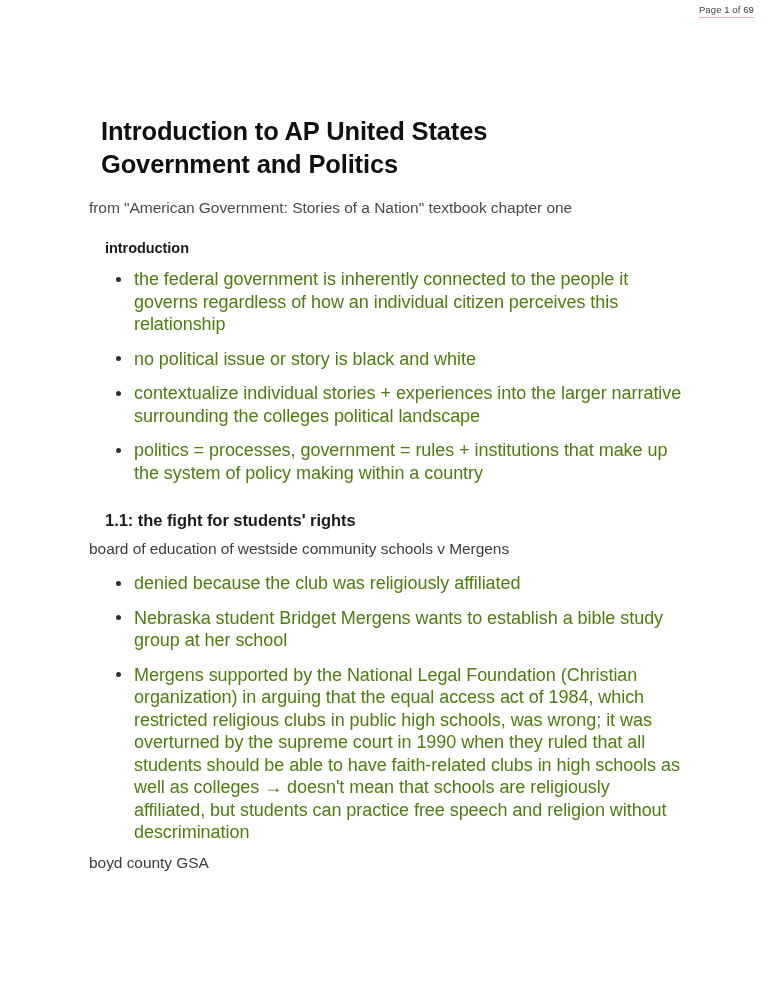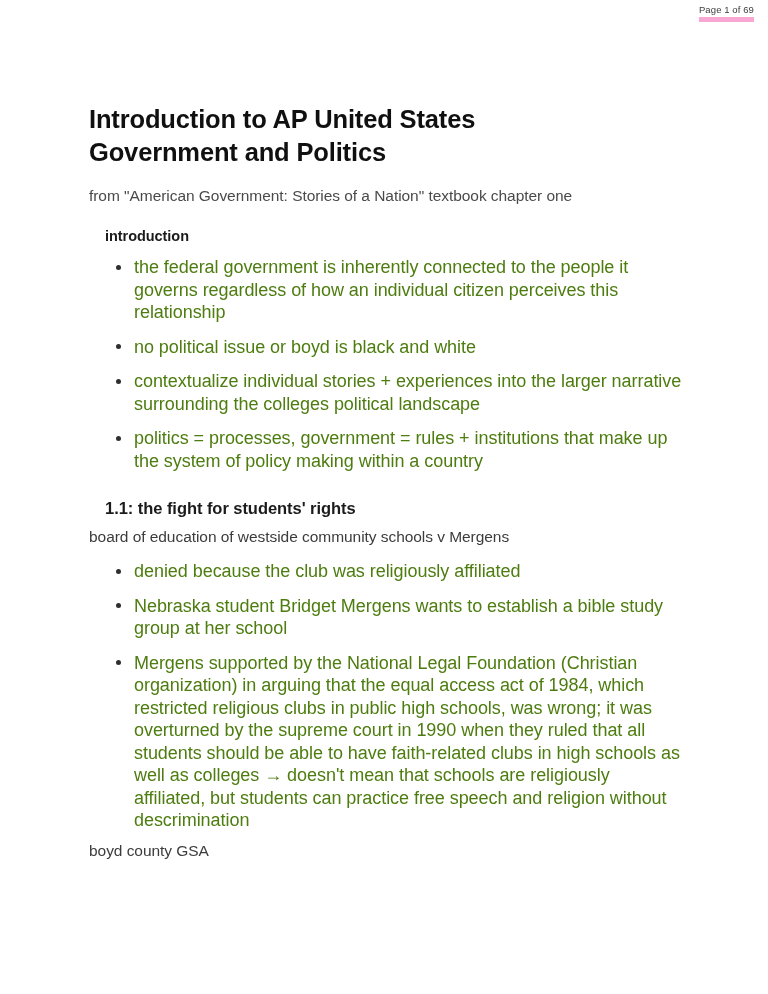--- a/index.html
+++ b/index.html
@@ -20,41 +20,41 @@
 
   
   .page-header {
     position: absolute;
     top: 4px;
     right: 14px;
     font-size: 9.5px;
     line-height: 12px;
     color: #3d3d3d;
     letter-spacing: 0.1px;
-    border-bottom: 5px solid #f9a8d4;
+    border-bottom: 1px solid #f9a8d4;
     padding-bottom: 1px;
     white-space: nowrap;
     text-align: right;
   }
 
   
   .content {
     position: absolute;
     left: 89px;
     top: 103px;
     width: 595px;
   }
 
   .doc-title {
     font-size: 25.5px;
     font-weight: bold;
     line-height: 33px;
     color: #101010;
     letter-spacing: -0.15px;
-    margin: 0;
+    margin: 12px;
     max-width: 540px;
   }
 
   .doc-subtitle {
     font-size: 15.5px;
     line-height: 22px;
     color: #4a4a4a;
     margin: 16px 0 0 0;
     letter-spacing: -0.05px;
   }
@@ -124,21 +124,21 @@
     <div>
       <h2 class="section-heading">introduction</h2>
 
       <ul class="bullets">
         <li>
           <span class="dot"></span>
           <span>the federal government is inherently connected to the people it governs regardless of how an individual citizen perceives this relationship</span>
         </li>
         <li>
           <span class="dot"></span>
-          <span>no political issue or boyd is black and white</span>
+          <span>no political issue or story is black and white</span>
         </li>
         <li>
           <span class="dot"></span>
           <span>contextualize individual stories + experiences into the larger narrative surrounding the colleges political landscape</span>
         </li>
         <li>
           <span class="dot"></span>
           <span>politics = processes, government = rules + institutions that make up the system of policy making within a country</span>
         </li>
       </ul>

